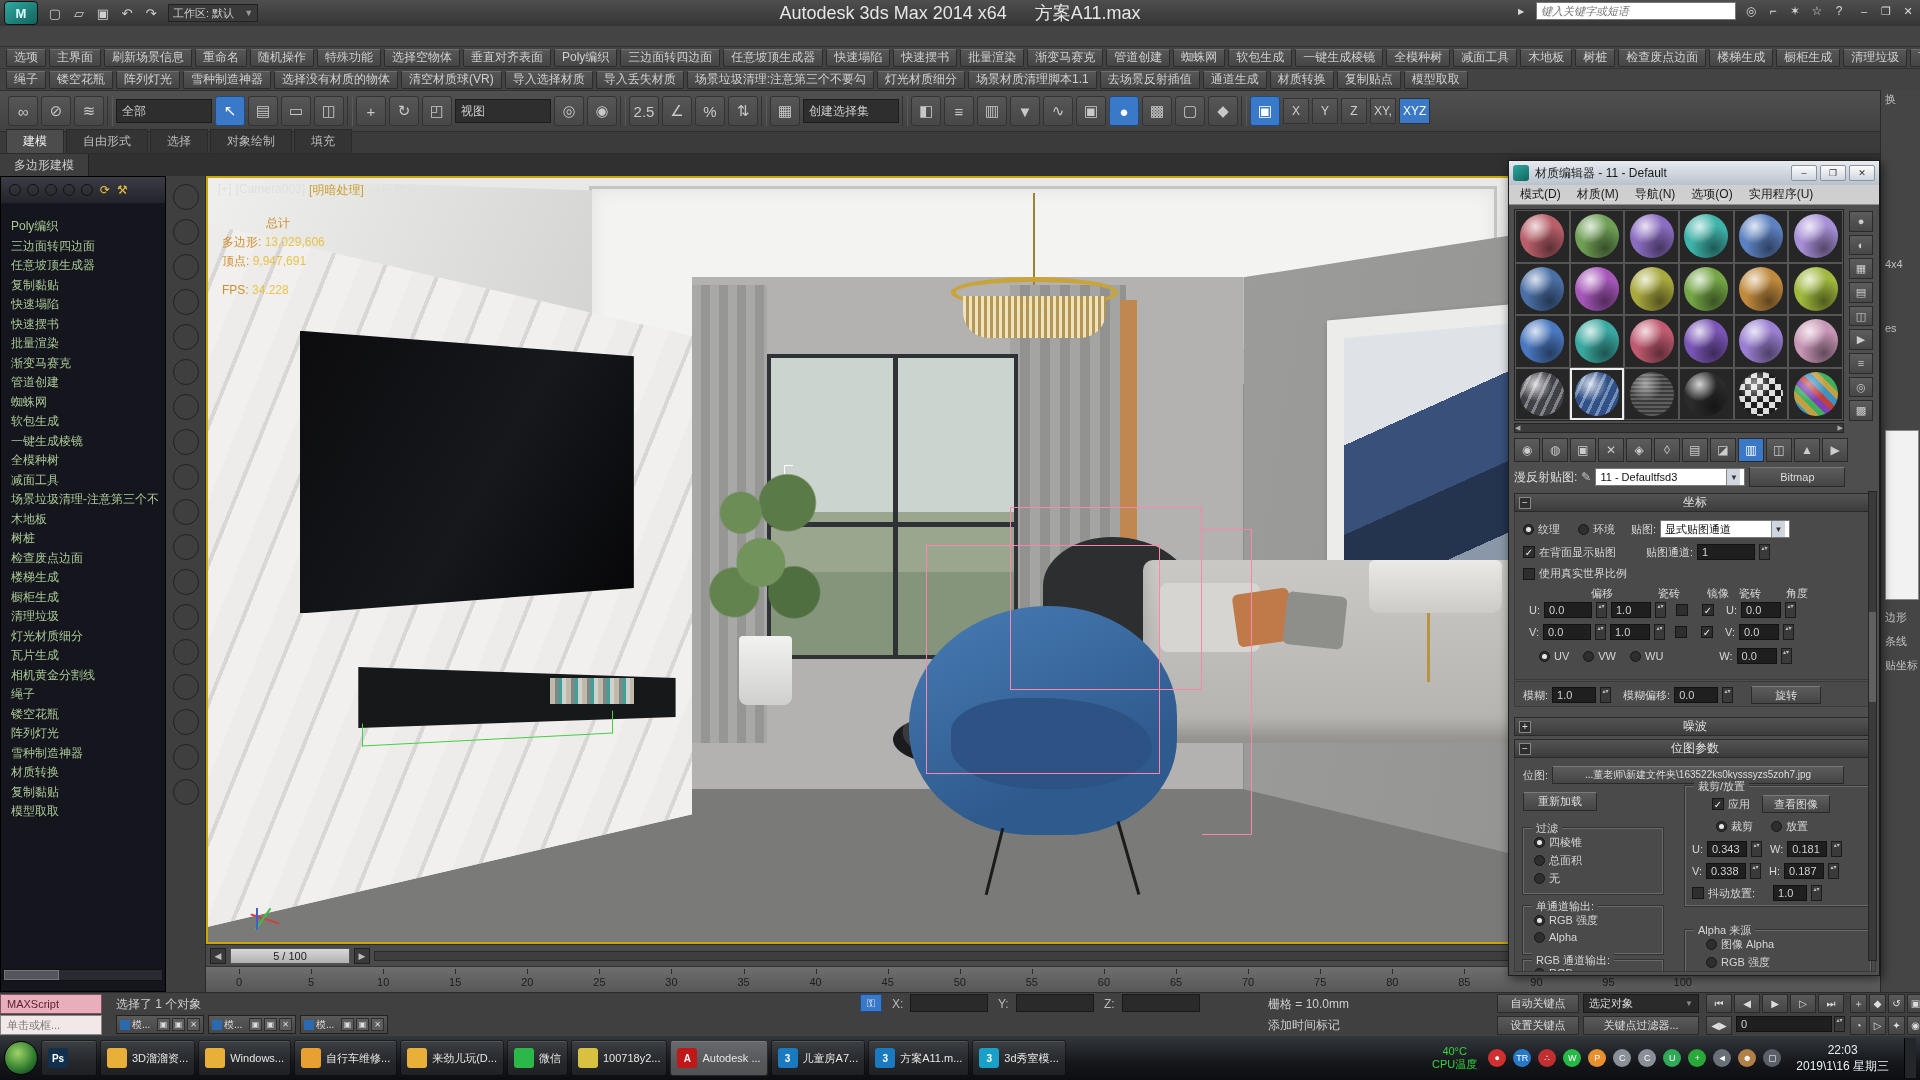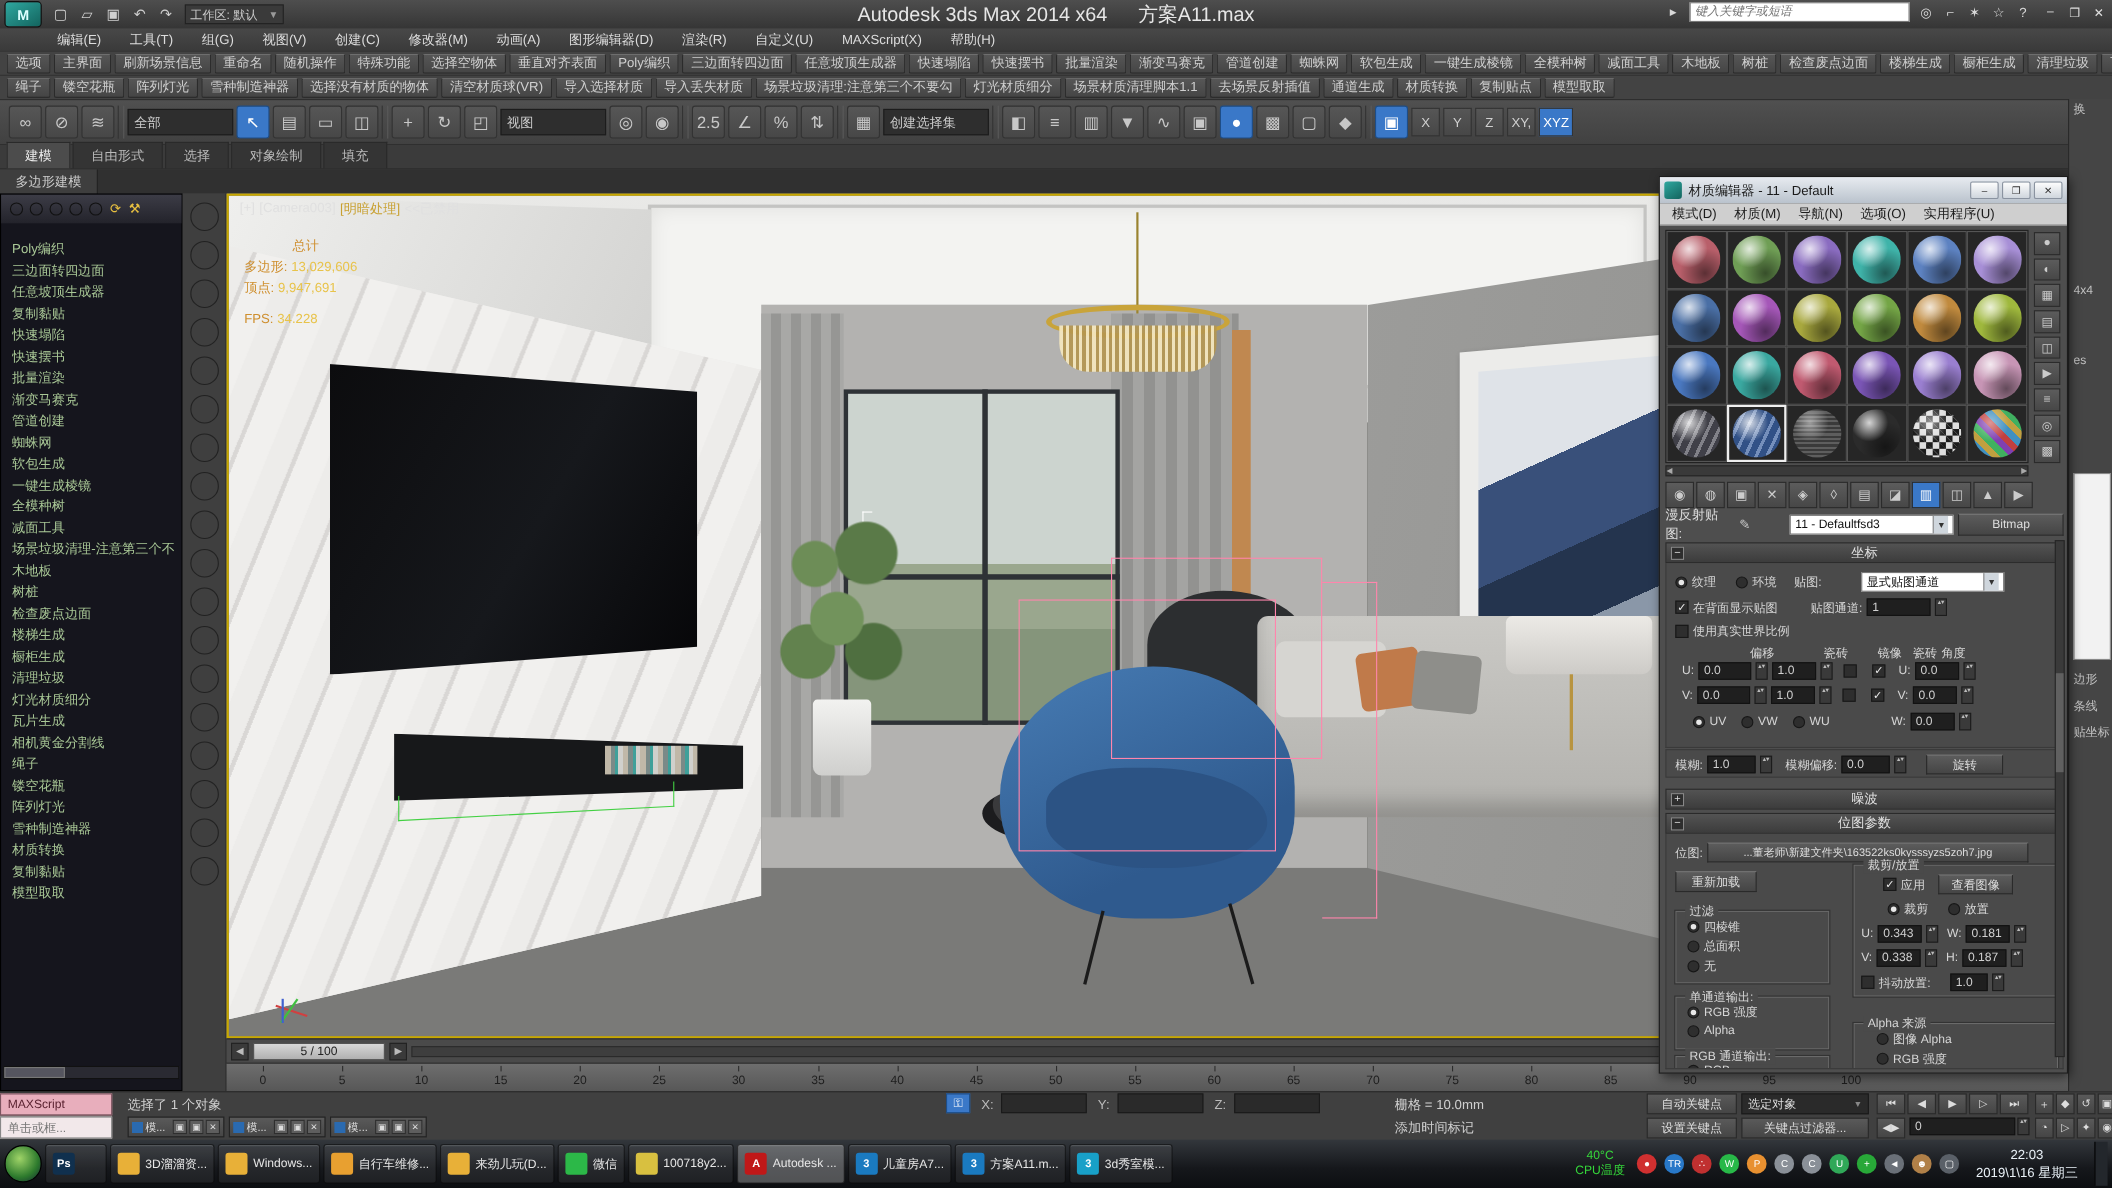--- a/index.html
+++ b/index.html
@@ -189,21 +189,21 @@
   .me-side .mi { width:24px; height:22px; background:linear-gradient(#5c5c5c,#474747); border:1px solid #2b2b2b;
     color:#ccc; font-size:11px; display:flex; align-items:center; justify-content:center; }
   .me-scroll { position:absolute; left:5px; top:262px; width:330px; height:10px; background:#3a3a3a; border:1px solid #262626;
     display:flex; justify-content:space-between; color:#aaa; font-size:7px; }
   .me-tools { position:absolute; left:5px; top:276px; width:360px; height:26px; display:flex; gap:2px; align-items:center; }
   .me-tools .mi { width:26px; height:24px; background:linear-gradient(#5c5c5c,#474747); border:1px solid #2b2b2b;
     color:#ccc; font-size:12px; display:flex; align-items:center; justify-content:center; }
   .me-tools .mi[data-active="1"] { background:#3a78c8; color:#fff; }
   .me-maprow { position:absolute; left:5px; top:304px; width:362px; height:24px; display:flex; align-items:center; gap:4px; color:#ddd; }
   .combo { background:#fff; color:#111; border:1px solid #777; height:18px; display:flex; align-items:center;
-    justify-content:space-between; padding:0 4px; font-size:11px;margin-left:32px; }
+    justify-content:space-between; padding:0 4px; font-size:11px; }
   .combo .car { background:#cfd6dd; border-left:1px solid #888; width:14px; height:16px; display:flex;
     align-items:center; justify-content:center; font-size:8px; color:#333; }
   .btn3d { background:linear-gradient(#5c5c5c,#454545); border:1px solid #2a2a2a; border-top-color:#7a7a7a;
     color:#ddd; display:inline-flex; align-items:center; justify-content:center; font-size:11px; }
   .rollout { position:absolute; left:5px; width:362px; }
   .ro-head { height:19px; background:linear-gradient(#535353,#3c3c3c); border:1px solid #2a2a2a; color:#e2e2e2;
     display:flex; align-items:center; font-size:12px; }
   .ro-head .pm { width:12px; height:12px; margin:0 4px; border:1px solid #888; background:#2e2e2e; color:#ddd;
     font-size:10px; line-height:10px; text-align:center; }
   .ro-head .ro-t { flex:1; text-align:center; margin-right:20px; }
@@ -262,35 +262,20 @@
         </span>
       <span style="display:flex;gap:2px;">
 
       <span class="win-btn">–</span>
           <span class="win-btn">❐</span>
           <span class="win-btn">✕</span>
         </span>
     </div>
   </div>
 
-  <div id="menubar">
-
-  <span class="menu-item">编辑(E)</span>
-      <span class="menu-item">工具(T)</span>
-      <span class="menu-item">组(G)</span>
-      <span class="menu-item">视图(V)</span>
-      <span class="menu-item">创建(C)</span>
-      <span class="menu-item">修改器(M)</span>
-      <span class="menu-item">动画(A)</span>
-      <span class="menu-item">图形编辑器(D)</span>
-      <span class="menu-item">渲染(R)</span>
-      <span class="menu-item">自定义(U)</span>
-      <span class="menu-item">MAXScript(X)</span>
-      <span class="menu-item">帮助(H)</span>
-    </div>
 
   <div id="plug1" class="plugrow">
 
   <span class="plug-btn">选项</span>
       <span class="plug-btn">主界面</span>
       <span class="plug-btn">刷新场景信息</span>
       <span class="plug-btn">重命名</span>
       <span class="plug-btn">随机操作</span>
       <span class="plug-btn">特殊功能</span>
       <span class="plug-btn">选择空物体</span>
@@ -1119,21 +1104,21 @@
         </div>
         <div class="rowline" style="left:8px;top:54px;">
           <span class="cb"></span>
           <span>使用真实世界比例</span>
         </div>
         <div class="rowline" style="left:52px;top:74px;gap:0;">
           <span style="width:70px;text-align:center;">偏移</span>
           <span style="width:64px;text-align:center;">瓷砖</span>
           <span style="width:34px;text-align:center;">镜像</span>
           <span style="width:30px;text-align:center;">瓷砖</span>
-          <span style="width:64px;">角度</span>
+          <span style="width:64px;text-align:center;">角度</span>
         </div>
         <div class="rowline" style="left:14px;top:90px;">
           <span>U:</span>
           <span class="fld" style="width:48px;">0.0</span>
             <span class="spin">▴▾</span>
           <span class="fld" style="width:40px;">1.0</span>
             <span class="spin">▴▾</span>
           <span class="cb" style="margin-left:6px;"></span>
           <span class="cb" style="margin-left:10px;">✓</span>
           <span style="margin-left:8px;">U:</span>

